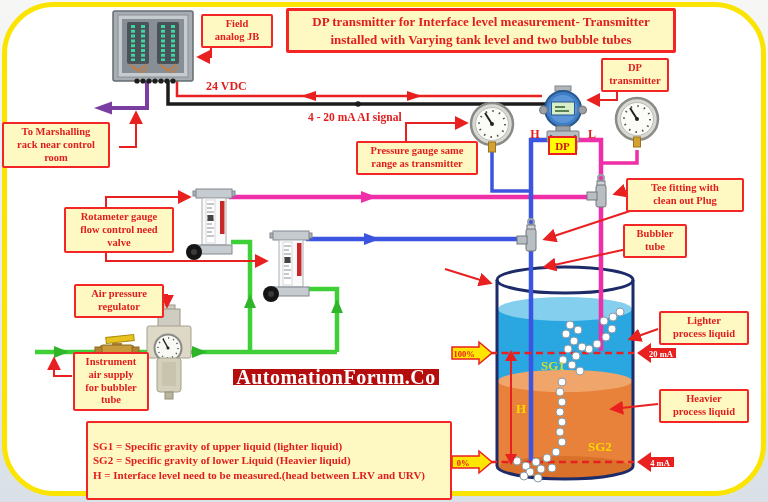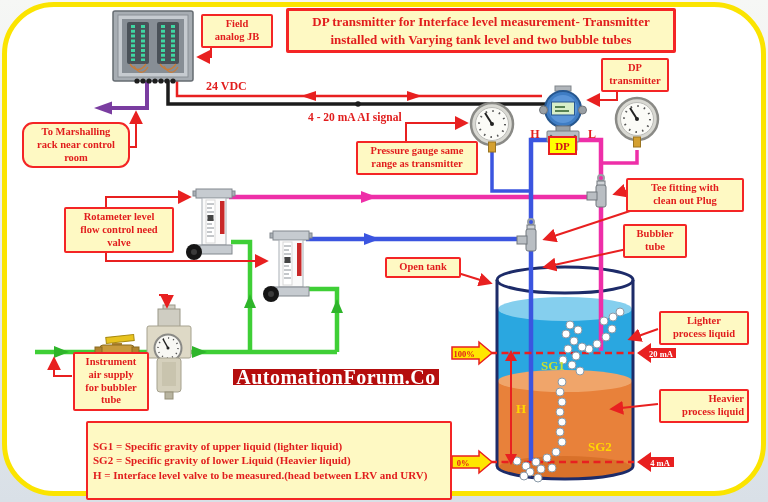--- a/index.html
+++ b/index.html
@@ -287,21 +287,21 @@
   <div class="lbl" id="title-box">
     <div>DP transmitter for Interface level measurement- Transmitter</div>
     <div>installed with Varying tank level and two bubble tubes</div>
   </div>
 
   <div class="lbl" style="left:201px;top:14px;width:62px;">
     <div>Field</div>
     <div>analog JB</div>
   </div>
 
-  <div class="lbl" style="left:22px;top:122px;width:98px;border-radius:11px;">
+  <div class="lbl" style="left:2px;top:122px;width:98px;">
     <div>To Marshalling</div>
     <div>rack near control</div>
     <div>room</div>
   </div>
 
   <div class="lbl" style="left:601px;top:58px;width:58px;">
     <div>DP</div>
     <div>transmitter</div>
   </div>
 
@@ -313,48 +313,49 @@
   <div class="lbl" style="left:626px;top:178px;width:108px;">
     <div>Tee fitting with</div>
     <div>clean out Plug</div>
   </div>
 
   <div class="lbl" style="left:623px;top:224px;width:54px;">
     <div>Bubbler</div>
     <div>tube</div>
   </div>
 
-  <div class="lbl" style="left:385px;top:257px;width:66px;">
-    <div>Open tank</div>
-  </div>
 
   <div class="lbl" style="left:64px;top:207px;width:100px;">
-    <div>Rotameter level</div>
+    <div>Rotameter gauge</div>
     <div>flow control need</div>
     <div>valve</div>
   </div>
 
+  <div class="lbl" style="left:74px;top:284px;width:80px;">
+    <div>Air pressure</div>
+    <div>regulator</div>
+  </div>
 
   <div class="lbl" style="left:73px;top:352px;width:66px;font-family:Liberation Serif, serif;">
     <div>Instrument</div>
     <div>air supply</div>
     <div>for bubbler</div>
     <div>tube</div>
   </div>
 
   <div class="lbl" style="left:659px;top:311px;width:80px;">
     <div>Lighter</div>
     <div>process liquid</div>
   </div>
 
-  <div class="lbl" style="left:659px;top:389px;width:80px;text-align:right;">
+  <div class="lbl" style="left:659px;top:389px;width:80px;">
     <div>Heavier</div>
     <div>process liquid</div>
   </div>
 
   <div class="lbl" id="legend-box">
     <div>SG1 = Specific gravity of upper liquid (lighter liquid)</div>
     <div>SG2 = Specific gravity of lower Liquid (Heavier liquid)</div>
-    <div>H = Interface level valve to be measured.(head between LRV and URV)</div>
+    <div>H = Interface level need to be measured.(head between LRV and URV)</div>
   </div>
 
   <div id="watermark">AutomationForum.Co</div>
 </div>
 
 </body></html>

